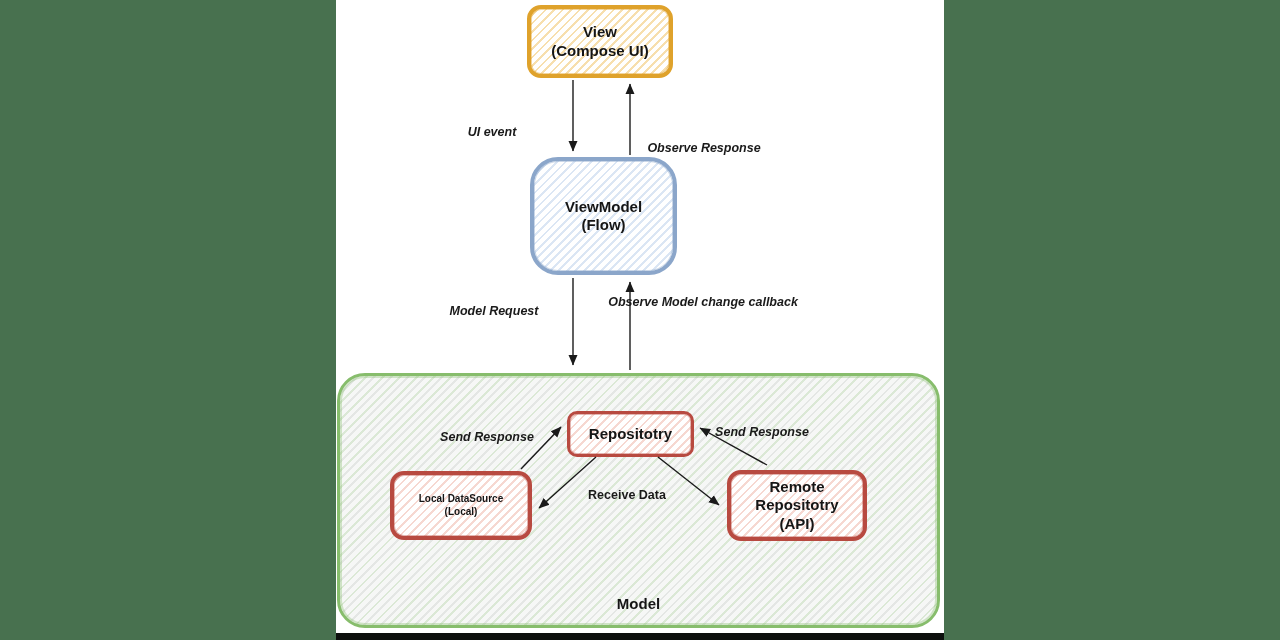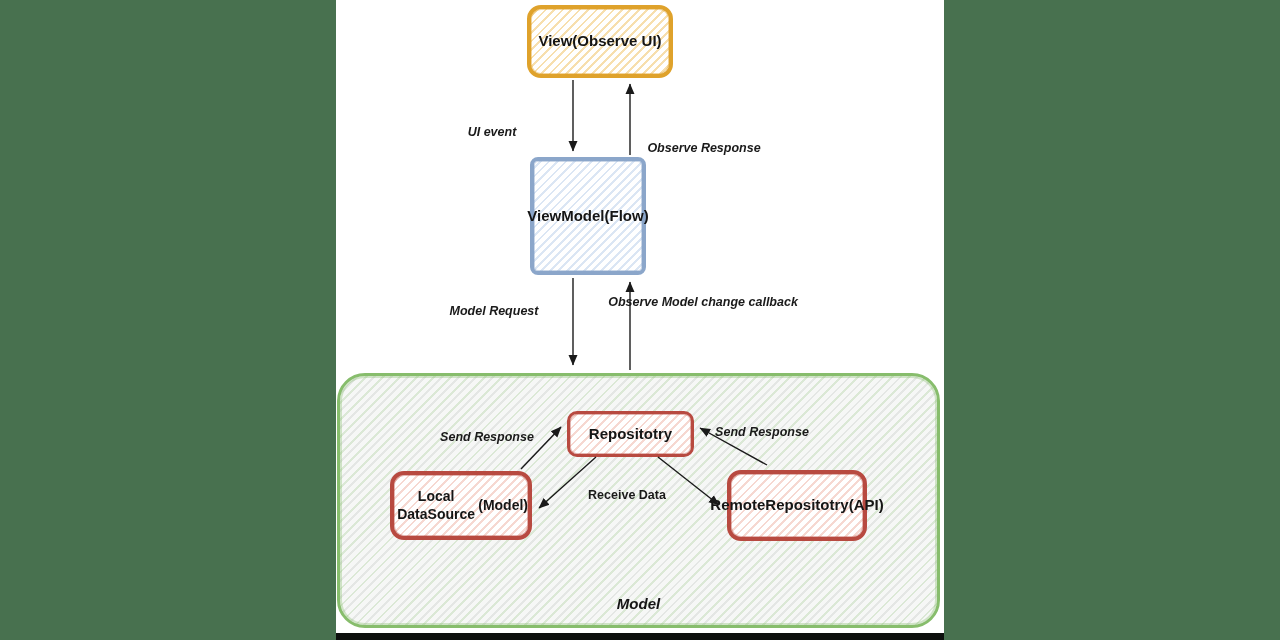--- a/index.html
+++ b/index.html
@@ -9,43 +9,42 @@
     font-family:"Liberation Sans",sans-serif;
     -webkit-font-smoothing:antialiased;
   }
   .sideband{position:absolute;top:0;width:336px;height:640px;background:#48714F;}
   .sideband.left{left:0;}
   .sideband.right{left:944px;width:336px;}
   .bottom-strip{position:absolute;left:336px;top:633px;width:608px;height:7px;background:#0d0f0d;}
 
   .node{
     position:absolute;box-sizing:border-box;
-    display:flex;flex-direction:row;align-items:center;justify-content:center;
+    display:flex;flex-direction:column;align-items:center;justify-content:center;
     text-align:center;color:#151515;font-weight:bold;
   }
   .node .ln{display:block;line-height:1.22;}
 
   .hatch-orange{background:repeating-linear-gradient(135deg,#ffffff 0px,#ffffff 4px,#f7dfae 4px,#f7dfae 6px);}
   .hatch-blue{background:repeating-linear-gradient(135deg,#ffffff 0px,#ffffff 4px,#dbe6f4 4px,#dbe6f4 6px);}
   .hatch-pink{background:repeating-linear-gradient(135deg,#ffffff 0px,#ffffff 4px,#f6d8d1 4px,#f6d8d1 6px);}
   .hatch-model{
     background-color:#f6f7f6;
     background-image:repeating-linear-gradient(135deg,
       rgba(165,172,166,0.22) 0px, rgba(165,172,166,0.22) 2px,
       rgba(255,255,255,0) 2px, rgba(255,255,255,0) 6px,
       rgba(139,188,117,0.25) 6px, rgba(139,188,117,0.25) 8px,
       rgba(255,255,255,0) 8px, rgba(255,255,255,0) 12px);
-    font-style:italic;
   }
 
   .node.view{left:527px;top:5px;width:146px;height:73px;border:4px solid #DFA22B;border-radius:14px;font-size:15px;box-shadow:inset 0 0 0 1px rgba(223,162,43,.45);}
-  .node.viewmodel{left:530px;top:157px;width:116px;height:118px;border:4px solid #8BA6CA;border-radius:8px;font-size:15px;box-shadow:inset 0 0 0 1px rgba(139,166,202,.45);}
+  .node.viewmodel{left:530px;top:157px;width:147px;height:118px;border:4px solid #8BA6CA;border-radius:28px;font-size:15px;box-shadow:inset 0 0 0 1px rgba(139,166,202,.45);}
   .node.model{left:337px;top:373px;width:603px;height:255px;border:3px solid #87BD6C;border-radius:28px;box-shadow:inset 0 0 0 2px rgba(135,189,108,.35);}
   .node.repository{left:567px;top:411px;width:127px;height:46px;border:3px solid #B84A40;border-radius:10px;font-size:15px;box-shadow:inset 0 0 0 1px rgba(184,74,64,.4);}
-  .node.localds{left:390px;top:471px;width:142px;height:69px;border:4px solid #B84A40;border-radius:14px;font-size:14px;box-shadow:inset 0 0 0 1px rgba(184,74,64,.4);}
+  .node.localds{left:390px;top:471px;width:142px;height:69px;border:4px solid #B84A40;border-radius:14px;font-size:10px;box-shadow:inset 0 0 0 1px rgba(184,74,64,.4);}
   .node.remoteds{left:727px;top:470px;width:140px;height:71px;border:4px solid #B84A40;border-radius:14px;font-size:15px;box-shadow:inset 0 0 0 1px rgba(184,74,64,.4);}
 
   .model-caption{
     position:absolute;left:0;bottom:13px;width:100%;text-align:center;
     font-size:15px;font-weight:bold;color:#151515;
   }
 
   .edge-label{
     position:absolute;transform:translateX(-50%);
     font-size:12.5px;font-weight:bold;font-style:italic;color:#1a1a1a;
@@ -64,35 +63,35 @@
   <div class="sideband left"></div>
   <div class="sideband right"></div>
   <div class="bottom-strip"></div>
 
   <div class="node model hatch-model">
     <div class="model-caption">Model</div>
   </div>
 
   <div class="node view hatch-orange">
     <span class="ln">View</span>
-    <span class="ln">(Observe UI)</span>
+    <span class="ln">(Compose UI)</span>
   </div>
 
   <div class="node viewmodel hatch-blue">
     <span class="ln">ViewModel</span>
     <span class="ln">(Flow)</span>
   </div>
 
   <div class="node repository hatch-pink">
     <span class="ln">Repositotry</span>
   </div>
 
   <div class="node localds hatch-pink">
     <span class="ln">Local DataSource</span>
-    <span class="ln">(Model)</span>
+    <span class="ln">(Local)</span>
   </div>
 
   <div class="node remoteds hatch-pink">
     <span class="ln">Remote</span>
     <span class="ln">Repositotry</span>
     <span class="ln">(API)</span>
   </div>
 
   <svg class="arrows" viewBox="0 0 1280 640">
     <defs>

